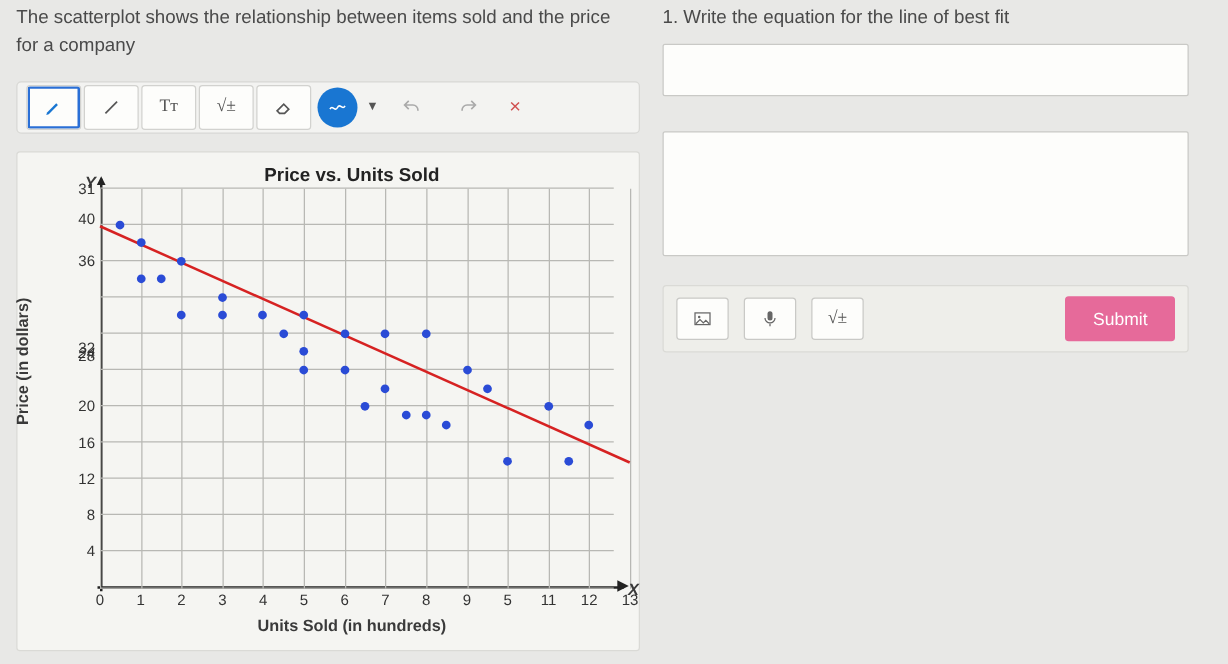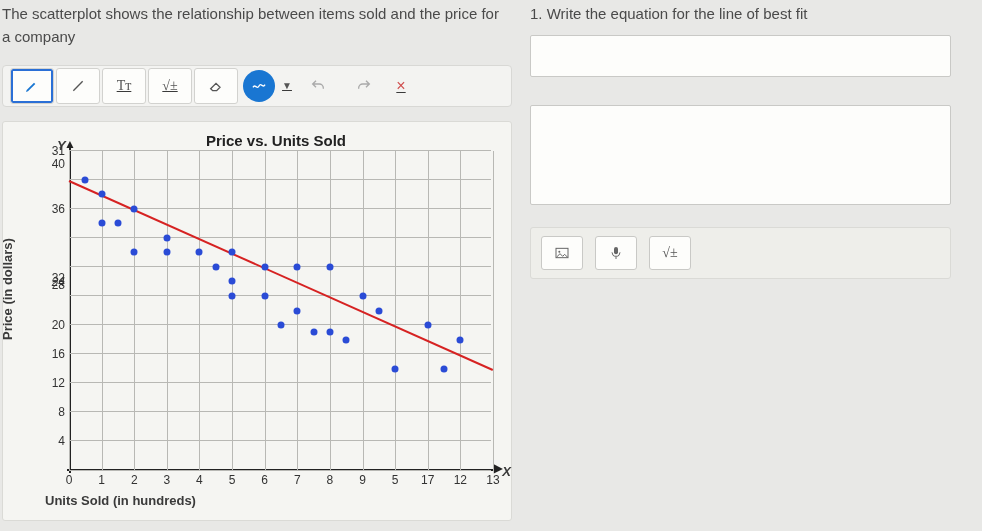--- a/index.html
+++ b/index.html
@@ -12,21 +12,21 @@
       color: #3a3a3a;
       position: relative;
     }
     .layout {
       display: flex;
       width: 100%;
       height: 100%;
     }
     .left-col {
       width: 520px;
-      padding: 0 8px 0 2px;
+      padding: 0 8px 0 13px;
       position: relative;
     }
     .right-col {
       flex: 1;
       padding: 0 31px 0 10px;
       position: relative;
     }
     .prompt-text {
       font-size: 15px;
       line-height: 1.55;
@@ -37,21 +37,20 @@
     .toolbar {
       display: flex;
       align-items: center;
       gap: 0;
       background: #f3f3f1;
       border: 1px solid #d8d8d5;
       border-radius: 4px;
       height: 42px;
       padding: 0 6px;
       margin-top: 6px;
-      text-decoration: underline;
     }
     .tool-btn {
       width: 44px;
       height: 36px;
       display: flex;
       align-items: center;
       justify-content: center;
       background: #fdfdfb;
       border: 1px solid #d2d2cf;
       border-radius: 3px;
@@ -109,20 +108,21 @@
       position: absolute;
       left: 4px;
       top: 55%;
       transform: translateY(-50%) rotate(-90deg);
       transform-origin: left center;
       font-weight: bold;
       font-size: 13px;
       white-space: nowrap;
     }
     .x-axis-label {
+      text-align: center;
       font-weight: bold;
       font-size: 13px;
       margin-left: 38px;
       margin-top: 0px;
     }
     .plot-wrap {
       position: relative;
       margin-left: 62px;
       margin-right: 16px;
       height: 320px;
@@ -299,21 +299,21 @@
         <div class="y-ticks" id="yticks">
             <div class="y-tick" style="top: 290.909px;">4</div>
             <div class="y-tick" style="top: 261.818px;">8</div>
             <div class="y-tick" style="top: 232.727px;">12</div>
             <div class="y-tick" style="top: 203.636px;">16</div>
             <div class="y-tick" style="top: 174.545px;">20</div>
             <div class="y-tick" style="top: 131px; font-style: italic;">24</div>
             <div class="y-tick" style="top: 134px;">28</div>
             <div class="y-tick" style="top: 87.2727px; margin-top: 40px;">32</div>
             <div class="y-tick" style="top: 58.1818px;">36</div>
-            <div class="y-tick" style="top: 13px;">40</div>
+            <div class="y-tick" style="top: 24px;">40</div>
             <div class="y-tick" style="top: 0px;">31</div>
           </div>
         <div class="plot-area" id="plot">
           <div class="axis-line-x"></div>
           <div class="axis-line-y"></div>
           <div class="arrow-y">▲</div>
           <div class="arrow-x">▶</div>
         <div class="grid-v" style="left: 0px;"></div>
             <div class="grid-v" style="left: 32.6154px;"></div>
             <div class="grid-v" style="left: 65.2308px;"></div>
@@ -375,21 +375,21 @@
             <div class="x-tick" style="left: 32.6154px;">1</div>
             <div class="x-tick" style="left: 65.2308px;">2</div>
             <div class="x-tick" style="left: 97.8462px;">3</div>
             <div class="x-tick" style="left: 130.462px;">4</div>
             <div class="x-tick" style="left: 163.077px;">5</div>
             <div class="x-tick" style="left: 195.692px;">6</div>
             <div class="x-tick" style="left: 228.308px;">7</div>
             <div class="x-tick" style="left: 260.923px;">8</div>
             <div class="x-tick" style="left: 293.538px;">9</div>
             <div class="x-tick" style="left: 326.154px;">5</div>
-            <div class="x-tick" style="left: 358.769px;">17</div>
+            <div class="x-tick" style="left: 358.769px;">11</div>
             <div class="x-tick" style="left: 391.385px;">12</div>
             <div class="x-tick" style="left: 424px;">13</div>
           </div>
         <div class="axis-lbl-x">X</div>
       </div>
       <div class="x-axis-label" style="margin-top:22px">Units Sold (in hundreds)</div>
     </div>
   </div>
 
   <div class="right-col">
@@ -408,16 +408,17 @@
             </svg>
         </div>
         <div class="mini-btn">
           <svg class="ico" viewBox="0 0 24 24">
               <rect x="9" y="3" width="6" height="11" rx="3" fill="#666"></rect>
               <path d="M6 11a6 6 0 0012 0M12 18v3" fill="none" stroke="#666" stroke-width="1.5"></path>
             </svg>
         </div>
         <div class="mini-btn sqrt">√±</div>
         <div class="spacer"></div>
+        <button class="submit-btn">Submit</button>
       </div>
     </div>
   </div>
 </div>
 
 </body></html>

